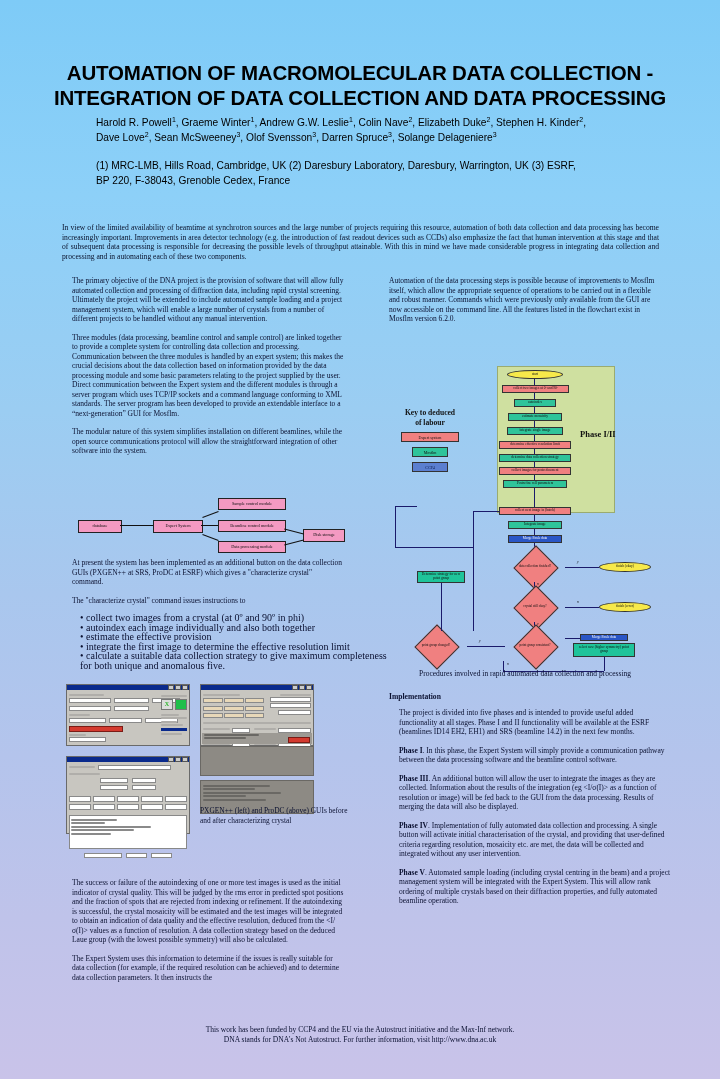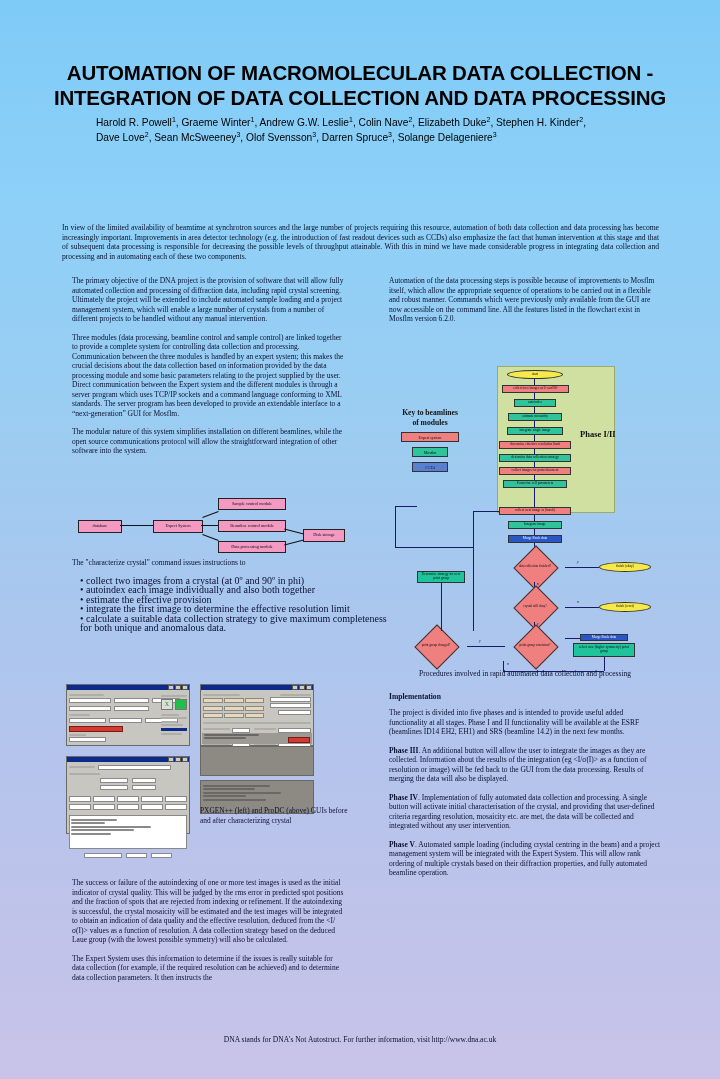--- a/index.html
+++ b/index.html
@@ -114,39 +114,43 @@
   }
   .k-red{background:#f08080;width:56px;}
   .k-green{background:#2fc49a;width:34px;}
   .k-blue{background:#5b7fd0;width:34px;color:#0a1a4a;}
 
   .flowcap{
     position:absolute;left:389px;top:669px;width:272px;
     text-align:center;font-size:7.5px;color:#0a1030;
   }
   .implhead{position:absolute;left:389px;top:692px;font-weight:bold;font-size:7.6px;color:#0a1030;}
-  .col-right-2{position:absolute;left:389px;top:708px;width:272px;}
+  .col-right-2{position:absolute;left:399px;top:708px;width:272px;}
 
   
   .footer{
     position:absolute;left:0;right:0;bottom:34px;
     text-align:center;font-size:7.5px;line-height:10px;color:#0a1030;
   }
 </style>
 </head>
 <body>
 
 <div class="poster">
 
   <div class="title">
     AUTOMATION OF MACROMOLECULAR DATA COLLECTION - INTEGRATION OF DATA COLLECTION AND DATA PROCESSING
   </div>
   <div class="authors">
     <div>Harold R. Powell<sup>1</sup>, Graeme Winter<sup>1</sup>, Andrew G.W. Leslie<sup>1</sup>, Colin Nave<sup>2</sup>, Elizabeth Duke<sup>2</sup>, Stephen H. Kinder<sup>2</sup>,</div>
     <div>Dave Love<sup>2</sup>, Sean McSweeney<sup>3</sup>, Olof Svensson<sup>3</sup>, Darren Spruce<sup>3</sup>, Solange Delageniere<sup>3</sup></div>
+  </div>
+  <div class="affil">
+    <div>(1) MRC-LMB, Hills Road, Cambridge, UK (2) Daresbury Laboratory, Daresbury, Warrington, UK (3) ESRF,</div>
+    <div>BP 220, F-38043, Grenoble Cedex, France</div>
   </div>
 
   <div class="abstract">In view of the limited availability of beamtime at synchrotron sources and the large number of projects requiring this resource, automation of both data collection and data processing has become increasingly important. Improvements in area detector technology (e.g. the introduction of fast readout devices such as CCDs) also emphasize the fact that human intervention at this stage and that of subsequent data processing is  responsible for decreasing the possible levels of throughput attainable. With this in mind we have made considerable progress in integrating data collection and processing and in automating each of these two components.</div>
 
   <div class="col-left">
     <p class="para">The primary objective of the DNA project is the provision of software that will allow fully automated collection and processing of diffraction data, including rapid crystal screening. Ultimately the project will be extended to include automated sample loading and a project management system, which will enable a large number of crystals from a number of different projects to be handled without any manual intervention.</p>
     <p class="para">Three modules (data processing, beamline control and sample control) are linked together to provide a complete system for controlling data collection and processing. Communication between the three modules is handled by an expert system; this makes the crucial decisions about the data collection based on information provided by the data processing module and some basic parameters relating to the project supplied by the user. Direct communication between the Expert system and the different modules is through a server program which uses TCP/IP sockets and a command language conforming to XML standards. The server program has been developed to provide an extendable interface to  a “next-generation” GUI for Mosflm.</p>
     <p class="para">The modular nature of this system simplifies installation on different beamlines, while the open source communications protocol will allow the straightforward integration of other software into the system.</p>
   </div>
 
@@ -159,28 +163,29 @@
     <div class="nbox" style="left:225px;top:33px;width:40px;height:11px;">Disk storage</div>
     <div class="narrow" style="left:42px;top:29px;width:33px;"></div>
     <div class="narrow" style="left:123px;top:29px;width:17px;"></div>
     <div class="narrow" style="left:124px;top:18px;width:17px;transform:rotate(-20deg);"></div>
     <div class="narrow" style="left:124px;top:41px;width:17px;transform:rotate(20deg);"></div>
     <div class="narrow" style="left:206px;top:35px;width:20px;transform:rotate(14deg);"></div>
     <div class="narrow" style="left:206px;top:46px;width:20px;transform:rotate(-14deg);"></div>
   </div>
 
   <div class="col-left" style="top:558px;">
+    <p class="para">At present the system has been implemented as an additional button on the data collection GUIs (PXGEN++ at SRS, ProDC at ESRF) which gives a "characterize crystal" command.</p>
     <p class="para tight">The "characterize crystal" command issues instructions to</p>
     <div class="bullets">
       <div>• collect two images from a crystal (at  0º and 90º in phi)</div>
       <div>• autoindex each image individually and also both together</div>
       <div>• estimate the effective provision</div>
       <div>• integrate the first image to determine the  effective resolution limit</div>
       <div>• calculate a suitable data collection  strategy to give maximum completeness</div>
-      <div>for both   unique and anomalous  data.</div>
+      <div>for both   unique and anomalous  five.</div>
     </div>
   </div>
 
   <div class="shots">
     <div class="shot" style="left:0;top:0;width:122px;height:60px;">
       <div class="tbar">
           <i></i>
           <i></i>
           <i></i>
         </div>
@@ -367,22 +372,22 @@
   <div class="col-left" style="top:878px;">
     <p class="para">The success or failure of the autoindexing of one or more test images is used as the initial indicator of crystal quality. This will be judged by the rms error in predicted spot positions and the fraction of spots that are rejected from indexing or refinement. If the autoindexing is successful, the crystal mosaicity will be estimated and the test images will be integrated to obtain an indication of data quality and the effective resolution, deduced from the &lt;I/σ(I)&gt; values as a function of resolution. A data collection strategy based on the deduced Laue group (with the lowest possible symmetry) will also be calculated.</p>
     <p class="para">The Expert System uses this information to determine if the issues is really suitable for data collection (for example, if the required resolution can be achieved) and to determine data collection parameters. It then instructs the</p>
   </div>
 
   <div class="col-right">
     <p class="para">Automation of the data processing steps is possible because of improvements to Mosflm itself, which  allow the appropriate  sequence of operations to be carried out in a flexible and robust manner. Commands which were previously only available from the GUI are now accessible on the command line. All the features listed in the flowchart exist in Mosflm version 6.2.0.</p>
   </div>
 
   <div class="keybox">
-    <div class="keytitle">Key to beamlines</div>
-    <div class="keytitle">of modules</div>
+    <div class="keytitle">Key to deduced</div>
+    <div class="keytitle">of labour</div>
     <div class="kbox k-red">Expert system</div>
     <div class="kbox k-green">Mosflm</div>
     <div class="kbox k-blue">CCP4</div>
   </div>
 
   <div class="flow">
     <div class="greenpanel"></div>
     <div class="phaselbl" style="left:185px;top:63px;">Phase I/II</div>
 
     <div class="fbox f-yellow" style="left:112px;top:4px;width:56px;height:9px;">start</div>
@@ -458,22 +463,24 @@
     <div class="conn ch" style="left:108px;top:305px;width:101px;"></div>
     <div class="conn cv" style="left:108px;top:295px;height:10px;"></div>
     <div class="lbl" style="left:112px;top:296px;">n</div>
   </div>
 
   <div class="flowcap">Procedures involved in rapid automated data collection and processing</div>
   <div class="implhead">Implementation</div>
 
   <div class="col-right-2">
     <p class="para">The project is divided into five phases and is intended to provide useful added functionality at all stages. Phase I and II functionality will be available at the ESRF (beamlines ID14 EH2, EH1) and SRS (beamline 14.2) in the next few months.</p>
+    <p class="para"><b>Phase I</b><span>. In this phase, the Expert System will simply provide a communication pathway between the data processing software and the beamline control software.</span></p>
     <p class="para"><b>Phase III</b><span>. An additional button will allow the user to integrate the images as they are collected. Information about the results of the integration (eg &lt;I/σ(I)&gt; as a function of resolution or image) will be fed back to the GUI from the data processing. Results of merging the data will also be displayed.</span></p>
     <p class="para"><b>Phase IV</b><span>. Implementation of fully automated data collection and processing. A single button will activate initial characterisation of the crystal, and providing that user-defined criteria regarding resolution, mosaicity etc. are met, the data will be collected and integrated without any user intervention.</span></p>
     <p class="para"><b>Phase V</b><span>. Automated sample loading (including crystal centring in the beam) and a project management system will be integrated with the Expert System. This will allow rank ordering of multiple crystals based on their diffraction properties, and fully automated beamline operation.</span></p>
   </div>
 
   <div class="footer">
+    <div>This work has been funded by CCP4 and the EU via the Autostruct initiative and the Max-Inf network.</div>
     <div>DNA stands for DNA's Not Autostruct. For further information, visit http://www.dna.ac.uk</div>
   </div>
 
 </div>
 
 </body></html>

